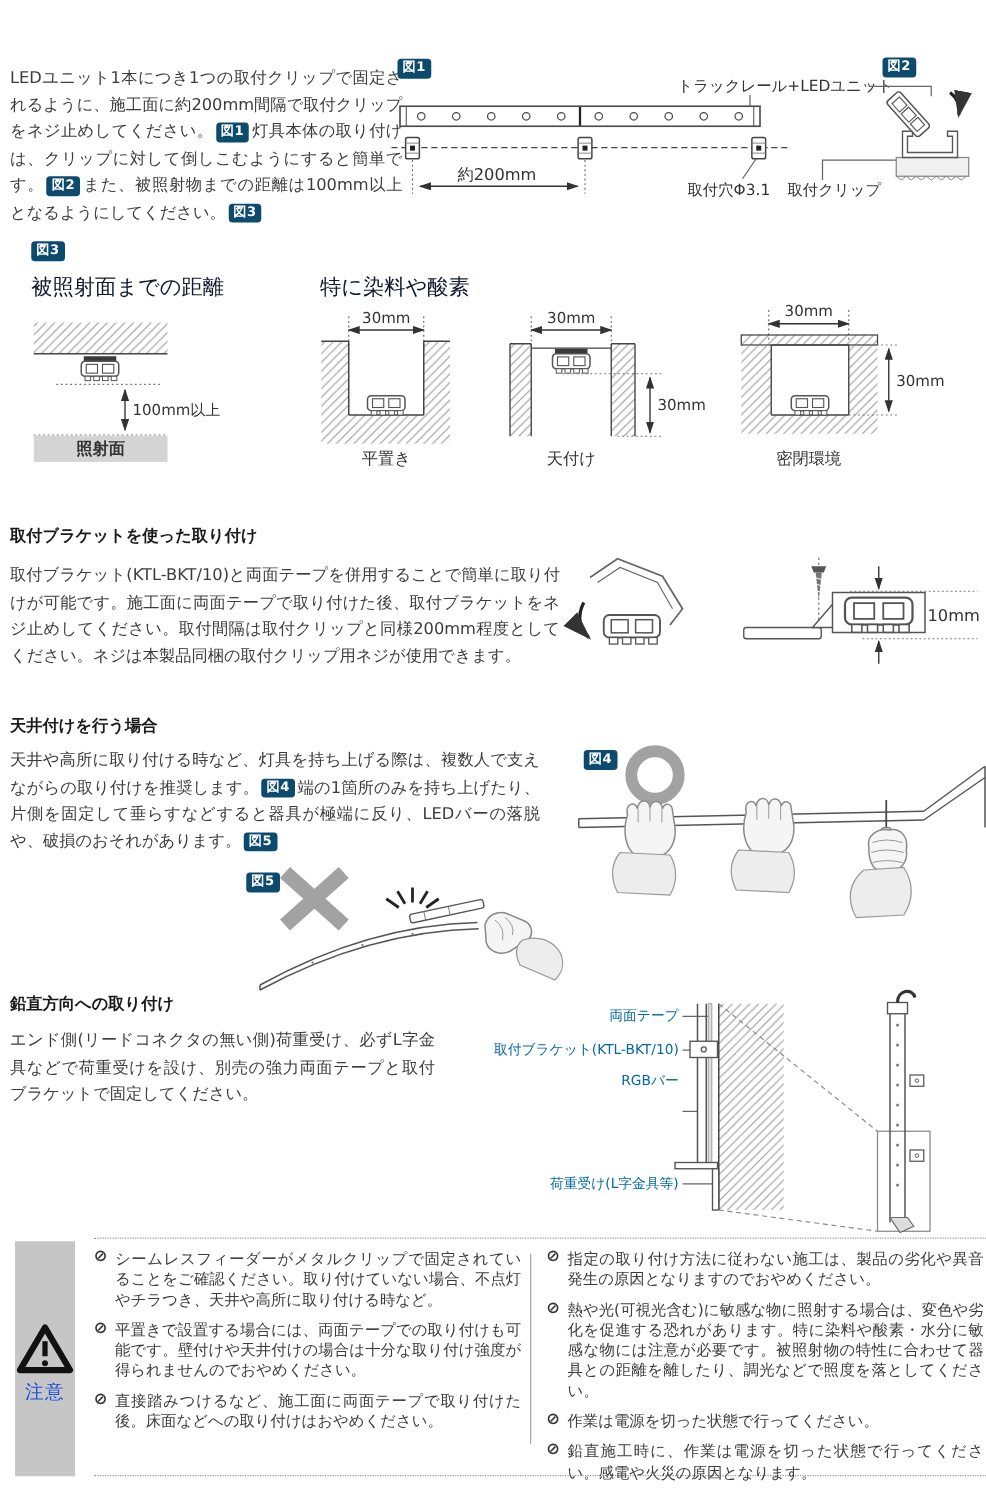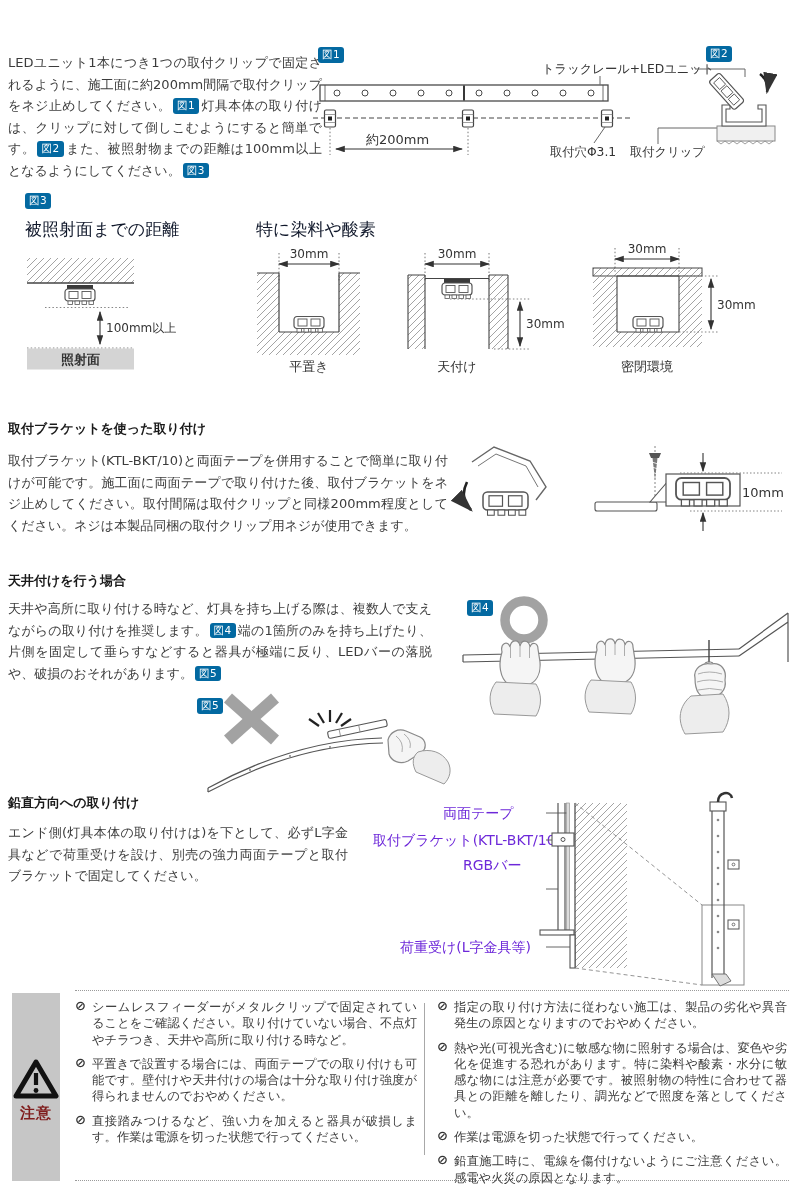--- a/index.html
+++ b/index.html
@@ -3,29 +3,29 @@
 <meta charset="utf-8">
 <style>
   *{box-sizing:border-box;margin:0;padding:0}
   html,body{background:#fff}
   body{font-family:"DejaVu Sans",sans-serif;color:#3b3b3b}
   #page{position:relative;width:789px;height:1200px;background:#fff;overflow:hidden}
   .abs{position:absolute}
   .title{font-size:13.5px;font-weight:bold;color:#151515;letter-spacing:.2px}
   .h{font-size:13px;font-weight:bold;color:#1a1a1a}
   .body{font-size:13px;line-height:21.5px;color:#3c3c3c;text-align:justify}
-  .figtag{display:inline-block;background:#0369a1;color:#fff;font-size:10.5px;font-weight:normal;
+  .figtag{display:inline-block;background:#0c4a6e;color:#fff;font-size:10.5px;font-weight:bold;
           line-height:1;padding:2px 4px 3px;border-radius:3px;letter-spacing:.5px}
   .figtag.abs{position:absolute}
   .inline-tag{margin:0 2px;vertical-align:1px}
   .diagram-caption{font-size:17px;color:#0f172a}
-  .vlabel{font-size:14px;color:#6d28d9;line-height:14px;white-space:nowrap}
+  .vlabel{font-size:11px;color:#0369a1;text-align:right;line-height:14px;white-space:nowrap}
   .caution-top,.caution-bottom{border-top:1.5px dotted #9a9a9a}
   .caution-box{background:#c6c6c6;display:flex;flex-direction:column;align-items:center}
-  .caution-label{font-size:15px;font-weight:bold;color:#7f1d1d;margin-top:4px;letter-spacing:1px}
+  .caution-label{font-size:15px;font-weight:normal;color:#1d4ed8;margin-top:4px;letter-spacing:1px}
   .citem{position:relative;padding-left:17px;font-size:12.3px;line-height:16.3px;
          color:#3c3c3c;margin-bottom:8px;text-align:justify}
   .citem .no{position:absolute;left:0;top:-1px;font-size:13px;color:#333;font-weight:bold}
   .col-divider{border-left:1px solid #a8a8a8}
   svg text{font-family:"DejaVu Sans",sans-serif;fill:#333}
 </style>
 </head>
 <body>
 
 <div id="page">
@@ -305,21 +305,21 @@
       <circle cx="140" cy="59" r="0.9" fill="#777"></circle>
     </g>
     <g>
       <path d="M198,52 C200,44 208,40 216,43 L230,49 C236,52 237,60 232,64 L218,73 C210,77 201,73 199,66 Z" fill="#f5f5f5" stroke="#8a8a8a" stroke-width="1.2"></path>
       <path d="M206,48 q8,6 6,16 M214,46 q8,6 6,14" stroke="#999" stroke-width="0.8" fill="none"></path>
       <path d="M228,64 C240,60 252,64 258,74 C262,82 260,90 254,96 L226,84 C222,76 222,69 228,64 Z" fill="#ededed" stroke="#999" stroke-width="1"></path>
     </g>
   </svg>
 
   <div class="abs h" style="left:8px;top:794px">鉛直方向への取り付け</div>
-  <div class="abs body" style="left:8px;top:822px;width:340px">エンド側(灯具本体の取り付けは)を下として、必ずL字金具などで荷重受けを設け、別売の強力両面テープと取付ブラケットで固定してください。</div>
+  <div class="abs body" style="left:8px;top:822px;width:340px">エンド側(リードコネクタの無い側)荷重受け、必ずL字金具などで荷重受けを設け、別売の強力両面テープと取付ブラケットで固定してください。</div>
 
   <div class="abs vlabel" style="left:443px;top:806px;width:100px">両面テープ</div>
   <div class="abs vlabel" style="left:373px;top:833px;width:170px">取付ブラケット(KTL-BKT/10)</div>
   <div class="abs vlabel" style="left:463px;top:858px;width:80px">RGBバー</div>
   <div class="abs vlabel" style="left:400px;top:940px;width:143px">荷重受け(L字金具等)</div>
 
   <svg class="abs" style="left:440px;top:788px" width="349" height="205" viewBox="0 0 349 205">
     <defs>
       <pattern id="phv" patternUnits="userSpaceOnUse" width="7" height="7">
         <path d="M0,7 L7,0 M-1.75,1.75 L1.75,-1.75 M5.25,8.75 L8.75,5.25" stroke="#9a9a9a" stroke-width="0.9"></path>
@@ -392,24 +392,24 @@
         <circle cx="23" cy="32.5" r="2.4" fill="#111"></circle>
       </svg>
       <div class="caution-label">注意</div>
     </div>
 
     <div class="abs col-divider" style="left:424px;top:18px;height:152px"></div>
 
     <div class="abs" style="left:75px;top:14px;width:342px">
       <div class="citem"><span class="no">⊘</span><span>シームレスフィーダーがメタルクリップで固定されていることをご確認ください。取り付けていない場合、不点灯やチラつき、天井や高所に取り付ける時など。</span></div>
       <div class="citem"><span class="no">⊘</span><span>平置きで設置する場合には、両面テープでの取り付けも可能です。壁付けや天井付けの場合は十分な取り付け強度が得られませんのでおやめください。</span></div>
-      <div class="citem"><span class="no">⊘</span><span>直接踏みつけるなど、強い力を加えると器具が破損します。作業は電源を切った状態で行ってください。</span></div>
+      <div class="citem"><span class="no">⊘</span><span>直接踏みつけるなど、施工面に両面テープで取り付けた後。床面などへの取り付けはおやめください。</span></div>
     </div>
 
     <div class="abs" style="left:437px;top:14px;width:350px">
       <div class="citem"><span class="no">⊘</span><span>指定の取り付け方法に従わない施工は、製品の劣化や異音発生の原因となりますのでおやめください。</span></div>
       <div class="citem"><span class="no">⊘</span><span>熱や光(可視光含む)に敏感な物に照射する場合は、変色や劣化を促進する恐れがあります。特に染料や酸素・水分に敏感な物には注意が必要です。被照射物の特性に合わせて器具との距離を離したり、調光などで照度を落としてください。</span></div>
       <div class="citem"><span class="no">⊘</span><span>作業は電源を切った状態で行ってください。</span></div>
-      <div class="citem"><span class="no">⊘</span><span>鉛直施工時に、電線を傷付けないようにご注意ください。感電や火災の原因となります。</span></div>
+      <div class="citem"><span class="no">⊘</span><span>鉛直施工時に、作業は電源を切った状態で行ってください。感電や火災の原因となります。</span></div>
     </div>
   </div>
 
 </div>
 
 </body></html>

